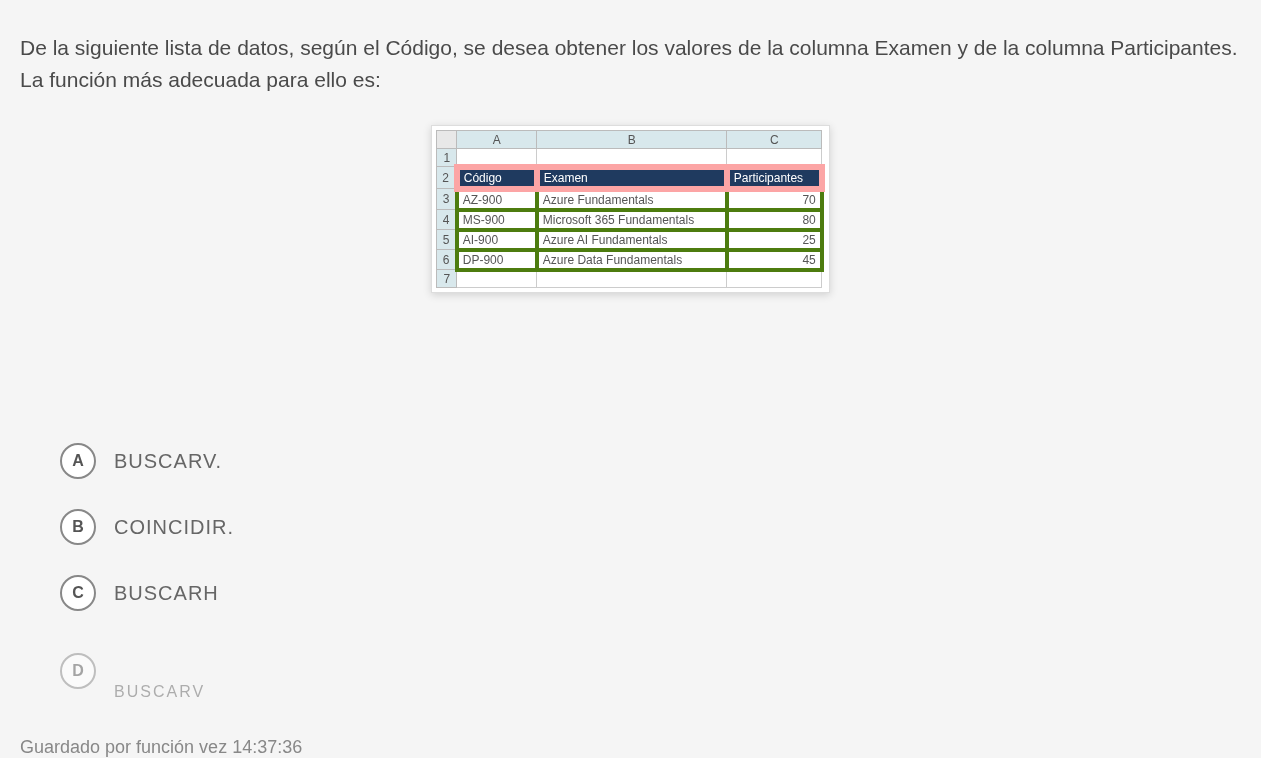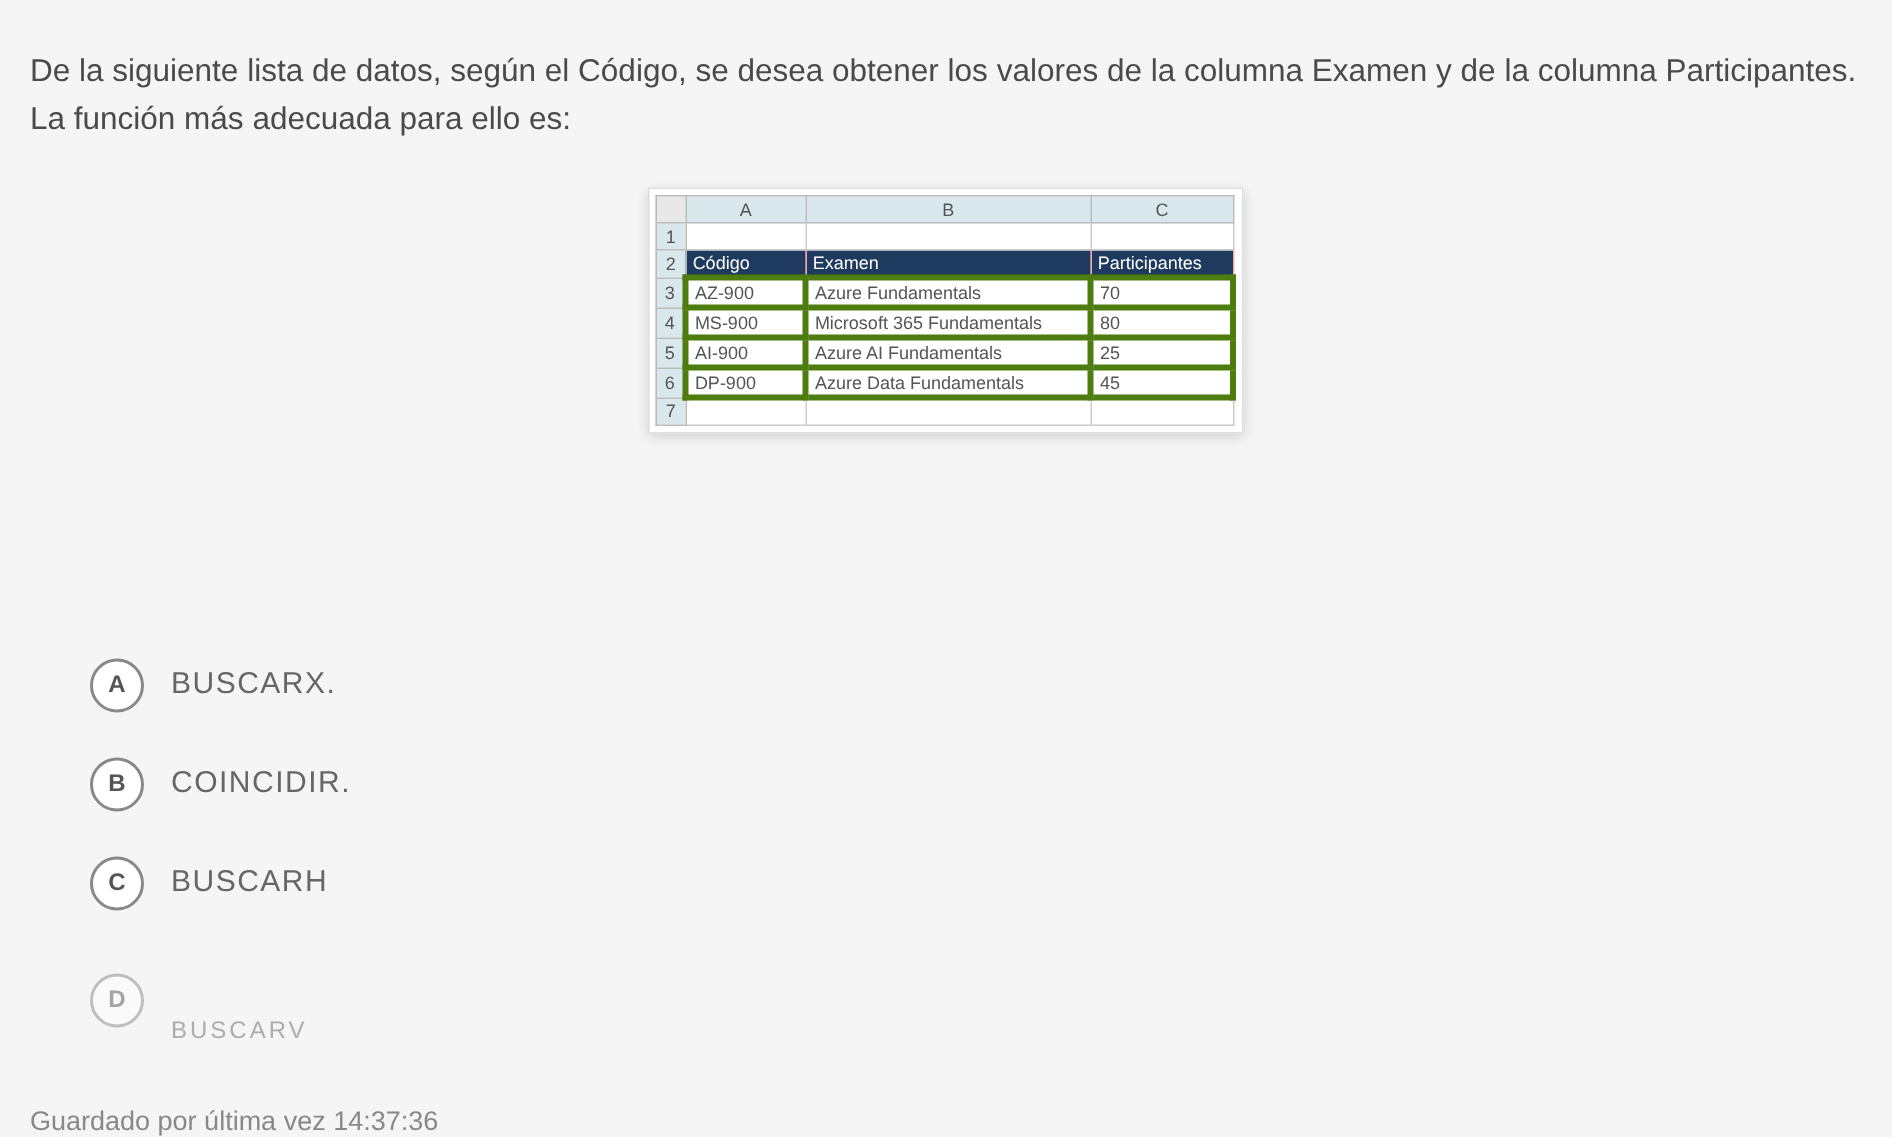--- a/index.html
+++ b/index.html
@@ -68,23 +68,23 @@
       height: 18px;
       font-size: 12px;
       background: #fff;
       color: #555;
     }
     .sheet td.empty { border: 1px solid #ccc; }
     .sheet td.tbl-header {
       background: #1f3a5f;
       color: #fff;
       font-weight: 400;
-      border: 1px solid #fca5a5;
-    }
-    .sheet td.num { }
+      border: 6px solid #fca5a5;
+    }
+    .sheet td.num { text-align: right; }
     .options {
       margin-left: 40px;
     }
     .option {
       display: flex;
       align-items: center;
       margin-bottom: 30px;
       cursor: pointer;
     }
     .option-circle {
@@ -178,29 +178,29 @@
         <td class="empty"></td>
       </tr>
     </tbody>
       </table>
   </div>
 </div>
 
 <div class="options">
   <div class="option">
     <div class="option-circle">A</div>
-    <div class="option-label">BUSCARX.</div>
+    <div class="option-label">BUSCARV.</div>
   </div>
   <div class="option">
     <div class="option-circle">B</div>
     <div class="option-label">COINCIDIR.</div>
   </div>
   <div class="option">
     <div class="option-circle">C</div>
     <div class="option-label">BUSCARH</div>
   </div>
   <div class="option cut">
     <div class="option-circle">D</div>
     <div class="option-label">BUSCARV</div>
   </div>
 </div>
 
-<div class="footer">Guardado por última vez 14:37:36</div>
+<div class="footer">Guardado por función vez 14:37:36</div>
 
 </body></html>

